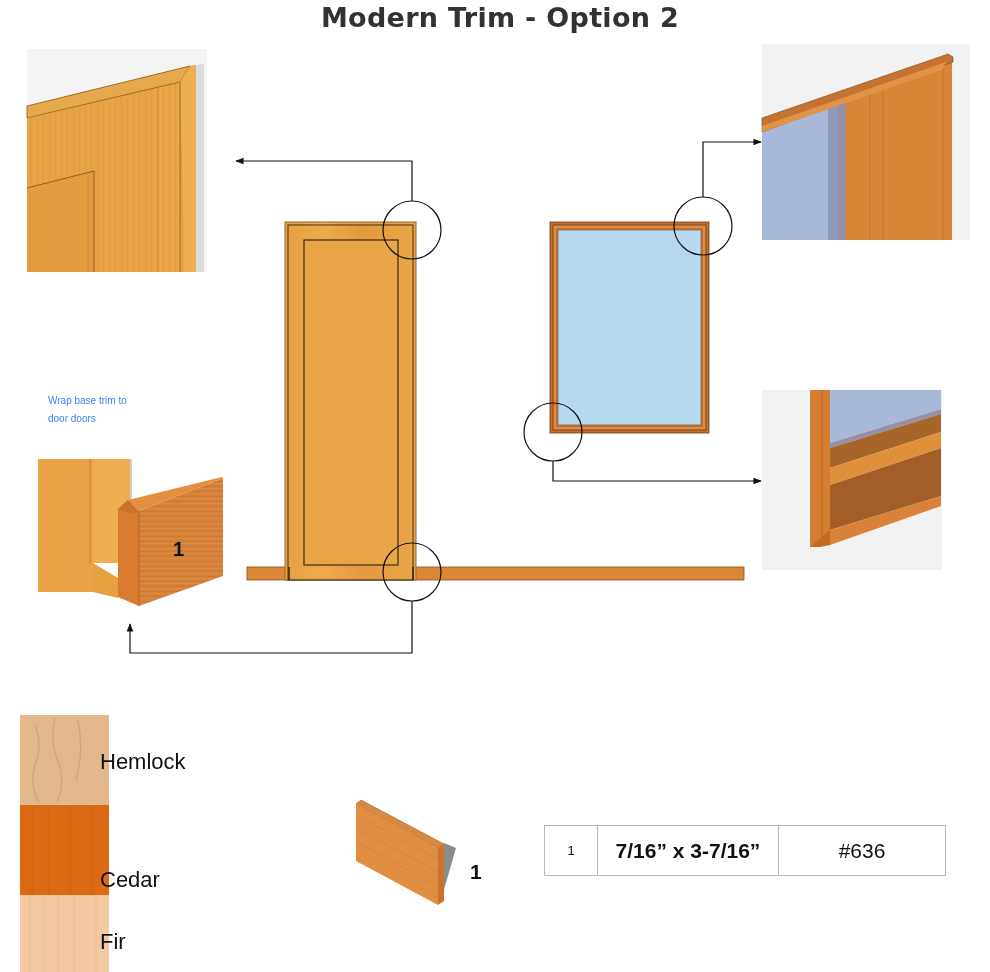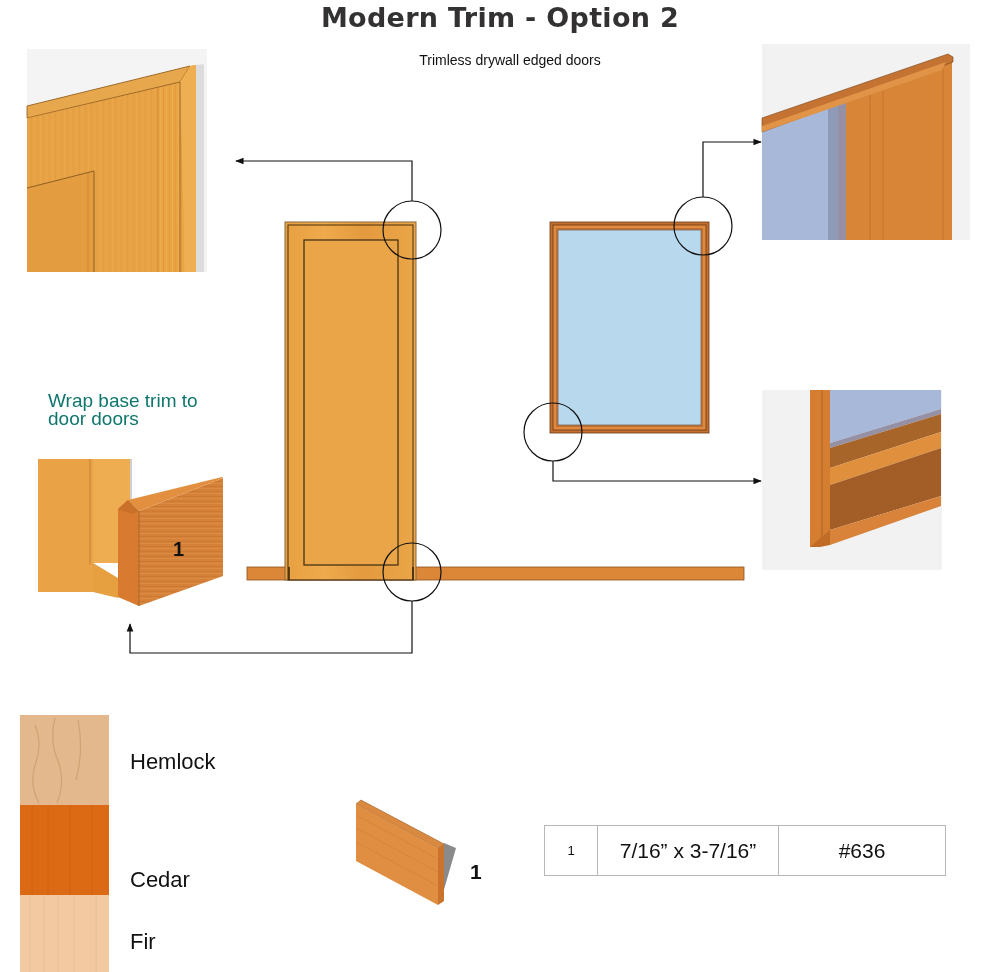--- a/index.html
+++ b/index.html
@@ -1,35 +1,34 @@
 <!DOCTYPE html>
 <html><head>
 <meta charset="utf-8">
 <style>
   html, body { margin: 0; padding: 0; background: #ffffff; }
   body { width: 990px; height: 972px; position: relative; overflow: hidden; font-family: "Liberation Sans", sans-serif; color: #111; }
   .abs { position: absolute; }
   .title { left: 0; top: 2px; width: 1000px; text-align: center; font-family: "DejaVu Sans", sans-serif; font-weight: bold; font-size: 27px; color: #333132; letter-spacing: 0.3px; }
   .notes { left: 380px; top: 52px; width: 260px; text-align: center; font-size: 14px; line-height: 17px; color: #111; }
   .notes div { white-space: nowrap; }
-  .wrap-label { left: 48px; top: 392px; font-size: 19px; line-height: 18px; color: #0f766e; }
-  .species-label { left: 130px; font-size: 22px; color: #111; }
+  .wrap-label { left: 48px; top: 392px; font-size: 10px; line-height: 18px; color: #3b82f6; }
+  .species-label { left: 100px; font-size: 22px; color: #111; }
   .table { left: 544px; top: 825px; width: 402px; height: 51px; border-collapse: collapse; }
   .table td { border: 1.5px solid #b8b8b8; text-align: center; font-size: 21px; padding: 0; height: 49px; }
   .table td.num { font-size: 13px; width: 52px; vertical-align: middle; }
-  .table td.dim { width: 180px; }
+  .table td.dim { width: 180px; font-weight: bold; }
   svg { position: absolute; left: 0; top: 0; }
 </style>
 </head>
 <body>
 
 <div class="abs title">Modern Trim - Option 2</div>
 
 <div class="abs notes">
-  <div>Trimless drywall edged doors</div>
 </div>
 
 <svg width="990" height="972" viewBox="0 0 990 972">
   <defs>
     <linearGradient id="woodV" x1="0" x2="1" y1="0" y2="0">
       <stop offset="0" stop-color="#e7a042"></stop>
       <stop offset="0.3" stop-color="#eeaa4c"></stop>
       <stop offset="0.6" stop-color="#e49a3e"></stop>
       <stop offset="1" stop-color="#eaa648"></stop>
     </linearGradient>

